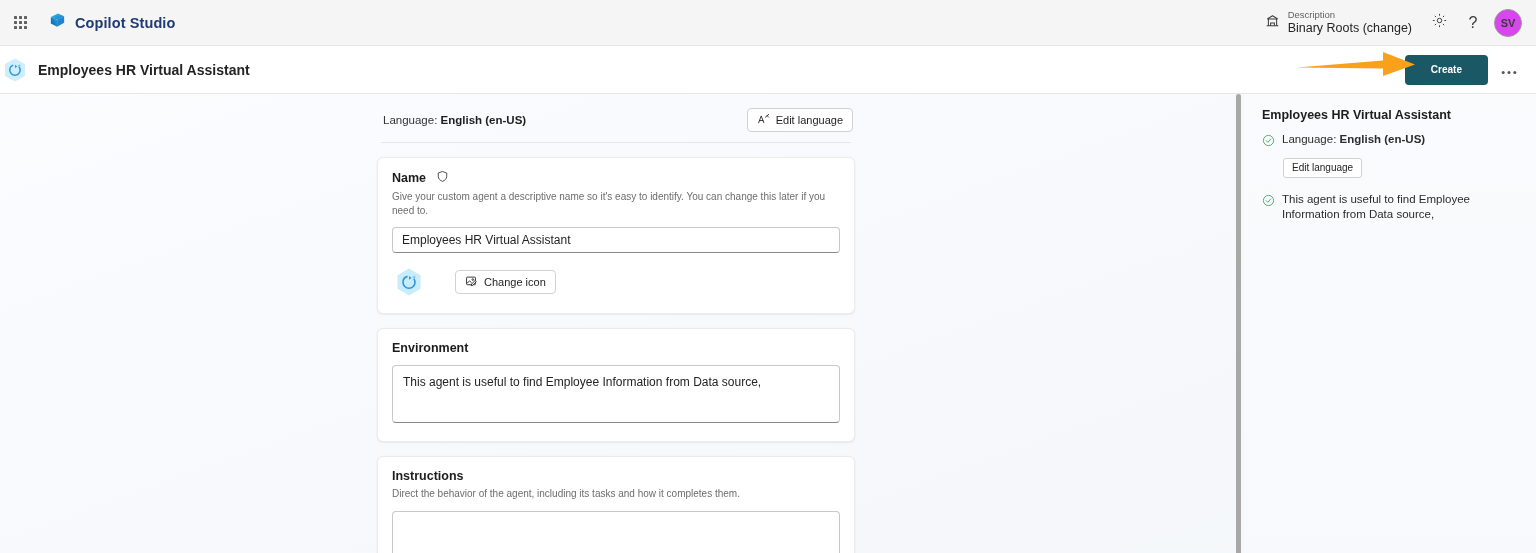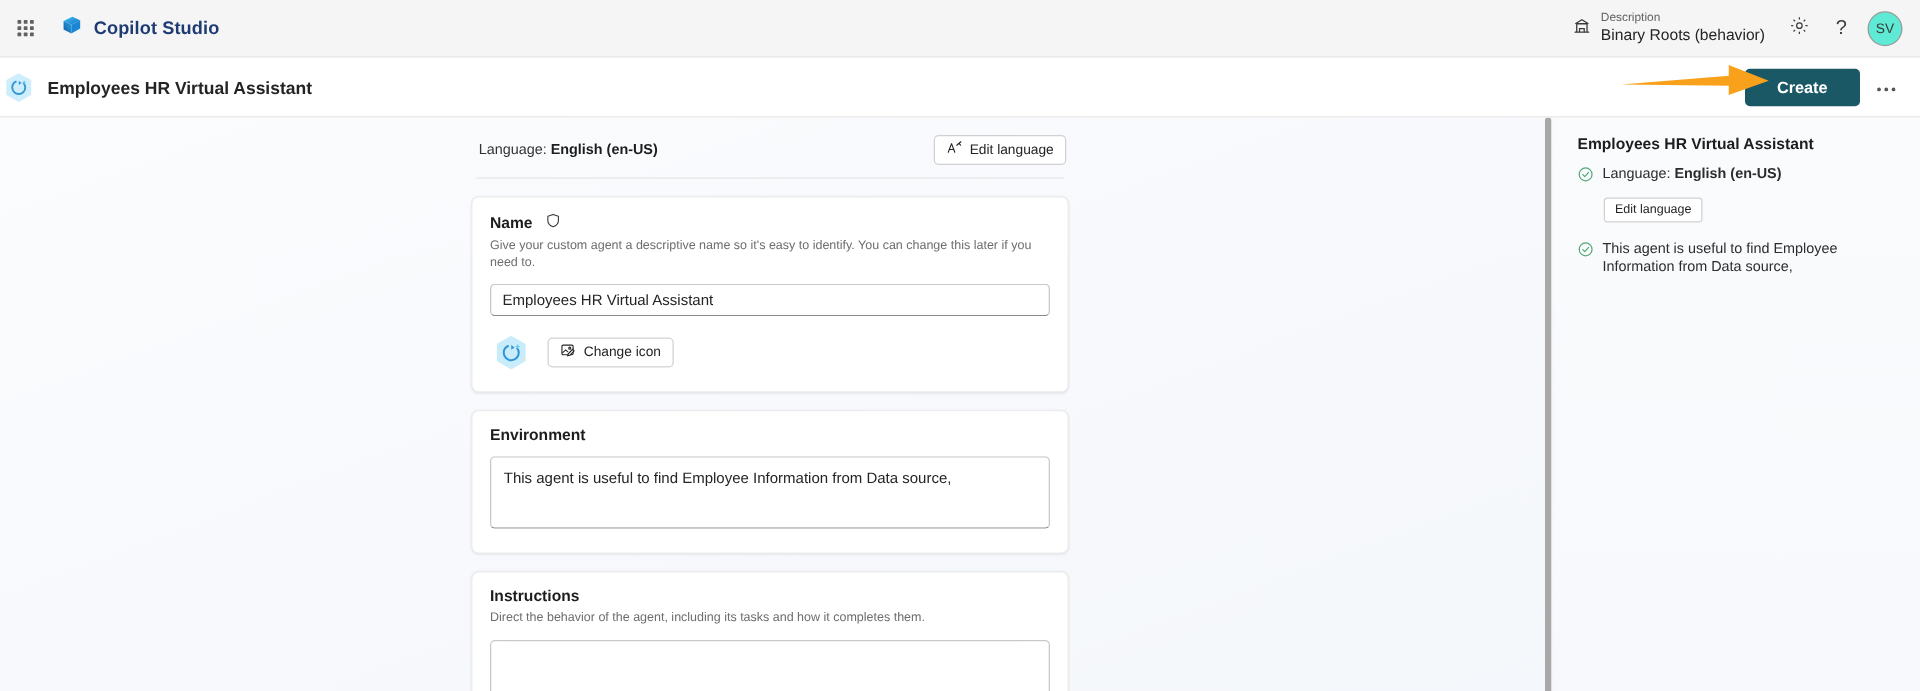--- a/index.html
+++ b/index.html
@@ -42,37 +42,37 @@
 
   .iconbtn {
     width: 34px; height: 34px; border-radius: 4px;
     display: flex; align-items: center; justify-content: center;
     cursor: pointer; color: #424242;
   }
   .avatar {
     width: 28px; height: 28px; border-radius: 50%;
     border: 1px solid #9a9a9a; color: #3b3b3b;
     font-size: 11px; display: flex; align-items: center; justify-content: center;
-    margin-left: 4px; margin-right: 6px; cursor: pointer; background: #5eead4;
+    margin-left: 4px; margin-right: 6px; cursor: pointer; background: #d946ef; font-weight: bold;
   }
 
   
   .cmdbar {
     height: 48px; min-height: 48px;
     background: #ffffff;
     border-bottom: 1px solid #e6e6e6;
     display: flex; align-items: center;
     padding: 0 8px 0 0;
     position: relative; z-index: 4;
   }
   .agent-hex { width: 30px; height: 30px; margin: 0 8px 0 0; flex: none; }
   .agent-title { font-size: 14px; font-weight: bold; color: #242424; }
   .btn-create {
     background: #1b5866; color: #ffffff;
-    font-size: 13px; font-weight: bold;
+    font-size: 10px; font-weight: bold;
     border: none; border-radius: 4px;
     height: 30px; padding: 0 26px; cursor: pointer;
     font-family: "Liberation Sans", sans-serif;
   }
   .btn-more {
     width: 30px; height: 30px; margin-left: 6px; margin-right: 4px;
     display: flex; align-items: center; justify-content: center;
     cursor: pointer; color: #555; font-size: 15px; letter-spacing: 1px;
   }
 
@@ -113,21 +113,21 @@
   }
   .txtarea {
     width: 100%; margin-top: 10px;
     border: 1px solid #c8c8c8; border-bottom-color: #8a8a8a; border-radius: 4px;
     padding: 8px 10px; font-size: 12px; color: #242424; background: #fff;
     font-family: "Liberation Sans", sans-serif; resize: none; outline: none; line-height: 1.4;
   }
   .ta-desc { height: 58px; }
   .ta-instr { height: 88px; }
 
-  .iconrow { display: flex; align-items: center; gap: 12px; margin-top: 12px; }
+  .iconrow { display: flex; align-items: center; gap: 29px; margin-top: 12px; }
   .iconrow .hex { width: 34px; height: 34px; flex: none; }
   .iconrow-right { display: flex; flex-direction: column; gap: 5px; align-items: flex-start; }
   .icon-hint { font-size: 10px; color: #6d6d6d; }
 
   
   .rail { width: 12px; position: relative; background: transparent; }
   .rail .track { position: absolute; left: 4px; top: 0; bottom: 0; width: 5px; background: #eceff3; }
   .rail .thumb { position: absolute; left: 4px; top: 0; width: 5px; height: 553px; background: #a8a8a8; border-radius: 3px; cursor: pointer; }
 
   .rightpanel {
@@ -195,21 +195,21 @@
       <span>
         <svg width="15" height="15" viewBox="0 0 16 16" fill="none" stroke="#3b3b3b" stroke-width="1.1">
           <path d="M2.2 13.6h11.6" stroke-linecap="round"></path>
           <path d="M3.6 13.6V6.4h8.8v7.2"></path>
           <path d="M2.4 6.4 L8 3.0 L13.6 6.4" stroke-linejoin="round"></path>
           <path d="M6 13.6v-3h4v3"></path>
         </svg>
       </span>
       <span class="env-text">
         <span class="env-label" style="display:block">Description</span>
-        <span class="env-value" style="display:block">Binary Roots (behavior)</span>
+        <span class="env-value" style="display:block">Binary Roots (change)</span>
       </span>
     </div>
 
     <div class="iconbtn">
       <span>
         <svg width="17" height="17" viewBox="0 0 20 20" fill="none" stroke="#3b3b3b" stroke-width="1.15">
           <circle cx="10" cy="10" r="2.6"></circle>
           <path d="M10 2.2v2.1M10 15.7v2.1M17.8 10h-2.1M4.3 10H2.2M15.5 4.5l-1.5 1.5M6 14l-1.5 1.5M15.5 15.5 14 14M6 6 4.5 4.5"></path>
         </svg>
       </span>

